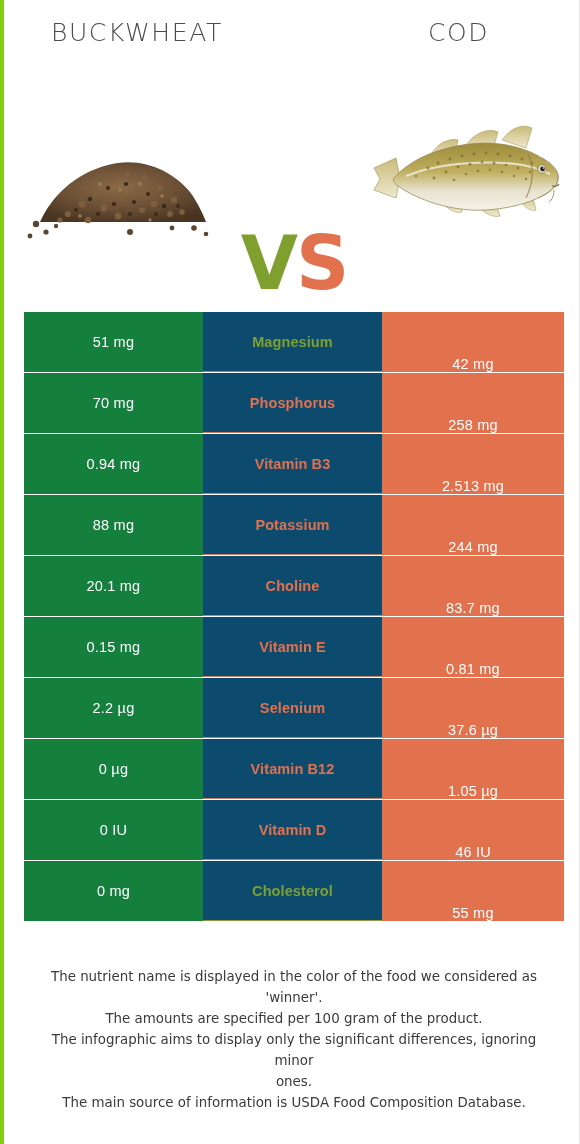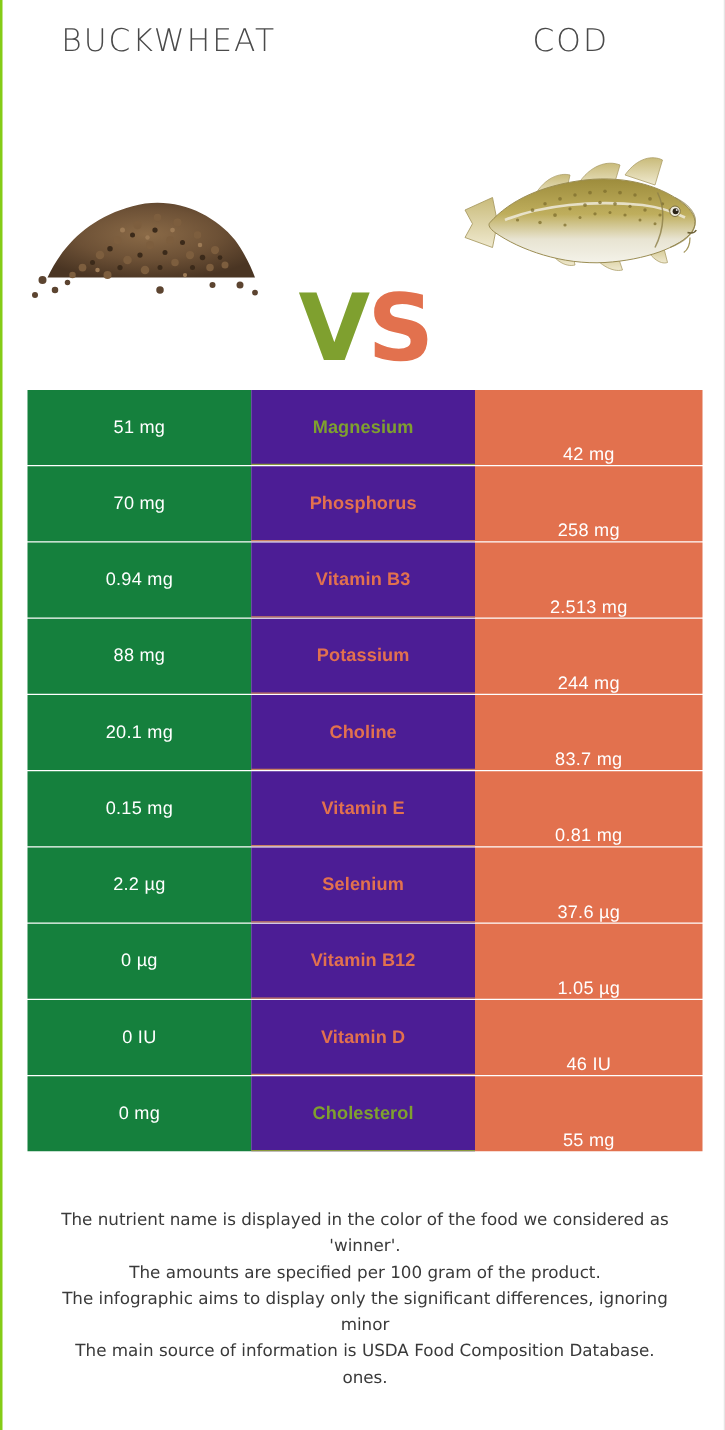--- a/index.html
+++ b/index.html
@@ -2,21 +2,21 @@
 <html><head>
 <meta charset="utf-8">
 <style>
   html,body{margin:0;padding:0;}
   body{
     width:580px;height:1144px;background:#ffffff;
     font-family:"Liberation Sans","DejaVu Sans",sans-serif;
     -webkit-font-smoothing:antialiased;overflow:hidden;
   }
   .page{position:relative;width:580px;height:1144px;box-sizing:border-box;
-        border-left:2px solid #84cc16;border-right:1px solid #e6e6e6;}
+        border-left:4px solid #84cc16;border-right:1px solid #e6e6e6;}
 
   
   .header{position:absolute;top:18px;left:0;width:580px;height:40px;}
   .title{
     position:absolute;top:0;font-size:25px;letter-spacing:1.6px;
     color:#4a4a4a;font-weight:300;white-space:nowrap;
     font-family:"DejaVu Sans",sans-serif;
   }
   .title.left{left:47px;}
   .title.right{left:424px;}
@@ -38,21 +38,21 @@
   .pile{position:absolute;left:0;top:8px;width:200px;height:150px;}
   
   .fish{position:absolute;left:0;top:10px;width:200px;height:135px;}
 
   
   .table{position:absolute;top:312px;left:20px;width:540px;}
   .row{position:relative;height:60px;margin-bottom:1px;}
   .cell{position:absolute;top:0;height:60px;display:flex;align-items:center;
         justify-content:center;box-sizing:border-box;}
   .cell.left{left:0;width:179px;background:#15803d;}
-  .cell.mid{left:179px;width:179px;background:#4c1d95;}
+  .cell.mid{left:179px;width:179px;background:#0c4a6e;}
   .cell.right{left:358px;width:182px;background:#E2714E;align-items:flex-end;}
   .val{font-size:14.5px;color:#ffffff;font-weight:400;letter-spacing:.2px;}
   .name{font-size:14.5px;font-weight:600;letter-spacing:.1px;}
   .name.green{color:#7FA02F;}
   .name.orange{color:#E2714E;}
   .mid-rule{position:absolute;left:179px;width:179px;height:1px;bottom:0;}
   .mid-rule.green{background:#8a9a3d;}
   .mid-rule.orange{background:#c9805f;}
 
   
@@ -355,17 +355,17 @@
         </div>
     </div>
 
   </div>
 
   <div class="footer">
     <div>The nutrient name is displayed in the color of the food we considered as</div>
     <div>'winner'.</div>
     <div>The amounts are specified per 100 gram of the product.</div>
     <div>The infographic aims to display only the significant differences, ignoring minor</div>
+    <div>ones.</div>
     <div>The main source of information is USDA Food Composition Database.</div>
-    <div>ones.</div>
   </div>
 
 </div>
 
 </body></html>

